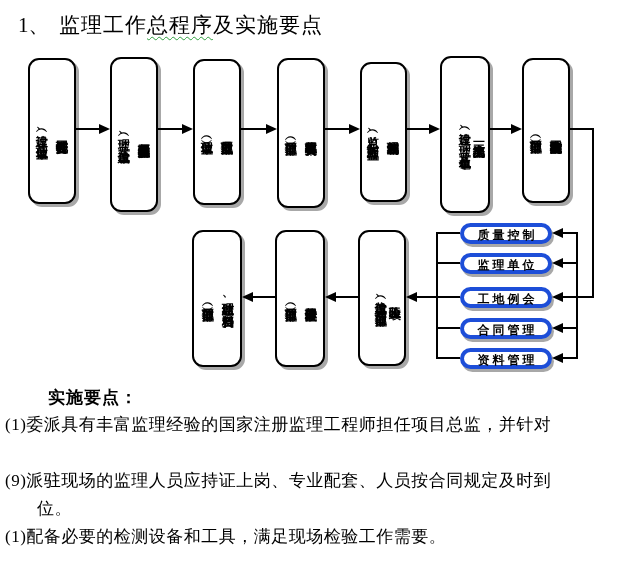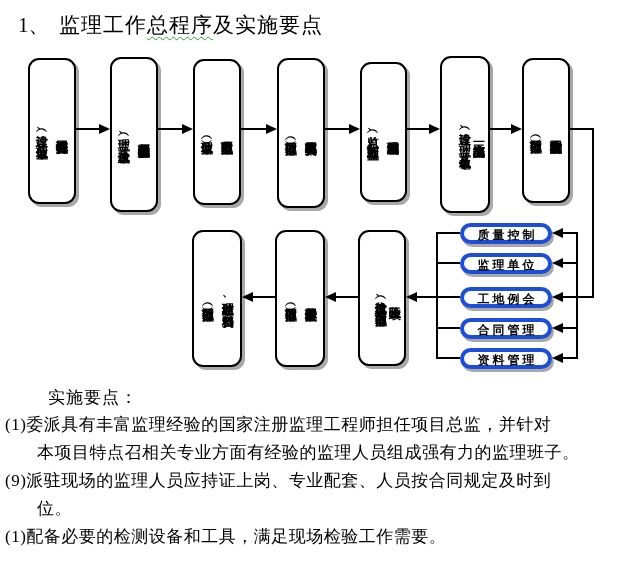--- a/index.html
+++ b/index.html
@@ -23,21 +23,21 @@
   .pill {
     position:absolute; left:460px; width:92px; height:21px; background:#fff;
     border:4px solid #1d4ed8; border-radius:11px; box-shadow:2px 3px 0 0 #a8a8a8;
     font-size:12px; font-weight:bold; letter-spacing:3px; text-align:center;
     line-height:16px; padding-left:3px; white-space:nowrap;
   }
   .hline { position:absolute; height:2px; background:#000; }
   .vline { position:absolute; width:2px; background:#000; }
   .ah-r { position:absolute; width:0; height:0; border-top:5px solid transparent; border-bottom:5px solid transparent; border-left:11px solid #000; }
   .ah-l { position:absolute; width:0; height:0; border-top:5px solid transparent; border-bottom:5px solid transparent; border-right:11px solid #000; }
-  .impl-heading { position:absolute; left:48px; top:386px; font-size:17px; font-weight:normal; letter-spacing:1px; white-space:nowrap; }
+  .impl-heading { position:absolute; left:48px; top:386px; font-size:17px; font-weight:bold; letter-spacing:1px; white-space:nowrap; }
   .impl-line { position:absolute; font-size:17px; letter-spacing:0.5px; white-space:nowrap; }
 </style>
 </head>
 <body>
 
 <div class="page">
 
   <div class="title">
     <span class="tnum">1、</span><span>监理工作</span><span class="wavy">总程序</span><span>及实施要点</span>
   </div>
@@ -125,18 +125,17 @@
   <div class="vline" style="left:436px;top:232px;height:127px"></div>
   <div class="hline" style="left:437px;top:232px;width:23px"></div>
   <div class="hline" style="left:437px;top:262px;width:23px"></div>
   <div class="hline" style="left:437px;top:327px;width:23px"></div>
   <div class="hline" style="left:437px;top:357px;width:23px"></div>
   <div class="ah-l" style="left:406px;top:292px"></div>
   <div class="hline" style="left:416px;top:296px;width:44px"></div>
 
   <div class="impl-heading">实施要点：</div>
   <div class="impl-line" style="left:5px;top:413px">(1)委派具有丰富监理经验的国家注册监理工程师担任项目总监，并针对</div>
-  <div class="impl-line" style="left:37px;top:441px">本项目特点召相关专业方面有经验的监理人员组成强有力的监理班子。</div>
   <div class="impl-line" style="left:5px;top:469px">(9)派驻现场的监理人员应持证上岗、专业配套、人员按合同规定及时到</div>
   <div class="impl-line" style="left:37px;top:497px">位。</div>
   <div class="impl-line" style="left:5px;top:525px">(1)配备必要的检测设备和工具，满足现场检验工作需要。</div>
 
 </div>
 
 </body></html>

